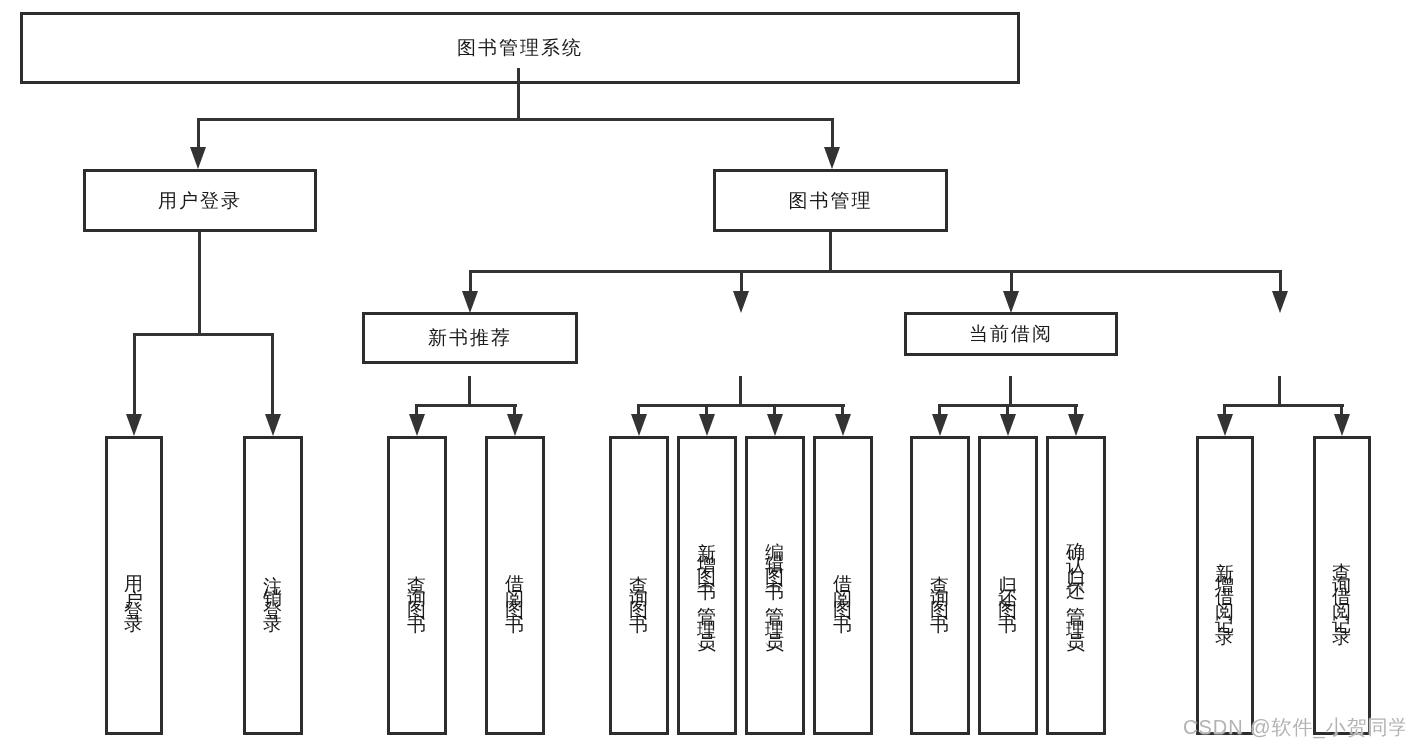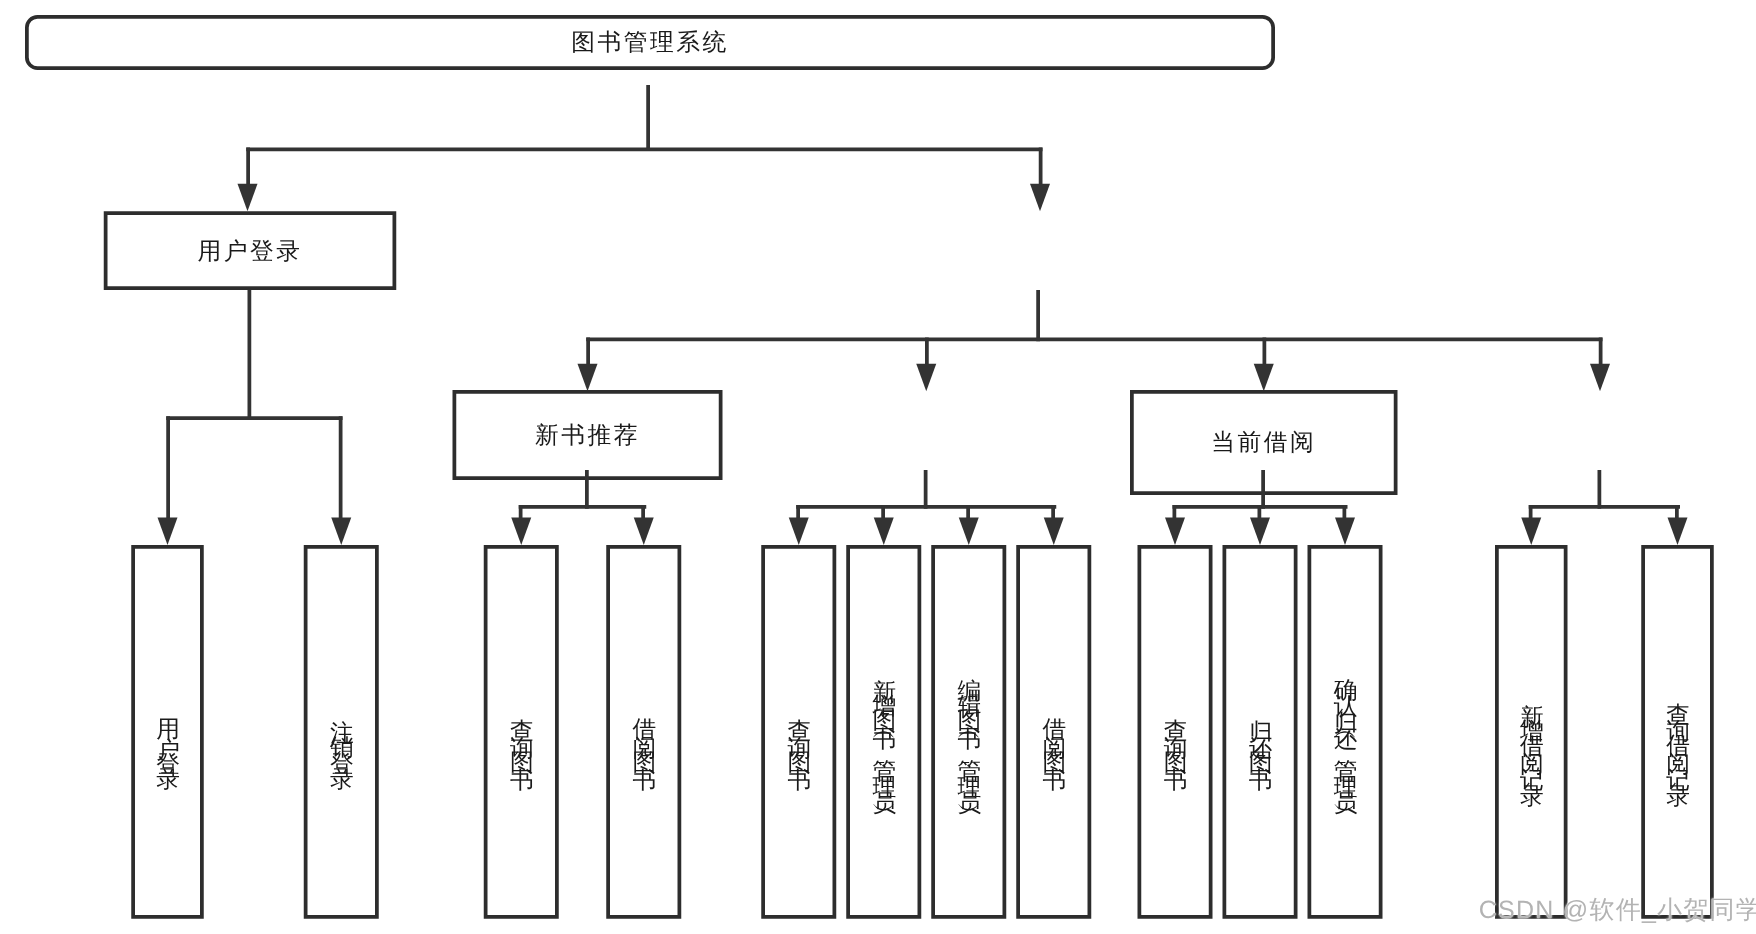--- a/index.html
+++ b/index.html
@@ -54,57 +54,60 @@
     white-space:nowrap;
     z-index:5;
     text-shadow:0 0 2px #ffffff, 0 0 1px #ffffff;
   }
 </style>
 </head>
 <body>
 
 <div class="stage">
 
-  <div class="hbox" style="left:20px;top:12px;width:1000px;height:44px;border-radius:10px;">
+  <div class="hbox" style="left:20px;top:12px;width:1000px;height:72px;">
     <span>图书管理系统</span>
   </div>
 
   <div class="vline" style="left:517px;top:68px;height:52px;"></div>
   <div class="hline" style="left:197px;top:118px;width:637px;"></div>
   <div class="vline" style="left:197px;top:118px;height:32px;"></div>
   <div class="arrow" style="left:190px;top:147px;"></div>
   <div class="vline" style="left:831px;top:118px;height:32px;"></div>
   <div class="arrow" style="left:824px;top:147px;"></div>
 
   <div class="hbox" style="left:83px;top:169px;width:234px;height:63px;">
     <span>用户登录</span>
+  </div>
+  <div class="hbox" style="left:713px;top:169px;width:235px;height:63px;">
+    <span>图书管理</span>
   </div>
 
   <div class="vline" style="left:198px;top:232px;height:103px;"></div>
   <div class="hline" style="left:133px;top:333px;width:141px;"></div>
   <div class="vline" style="left:133px;top:333px;height:82px;"></div>
   <div class="arrow" style="left:126px;top:414px;"></div>
   <div class="vline" style="left:271px;top:333px;height:82px;"></div>
   <div class="arrow" style="left:265px;top:414px;"></div>
 
   <div class="vline" style="left:829px;top:232px;height:41px;"></div>
   <div class="hline" style="left:469px;top:270px;width:813px;"></div>
   <div class="vline" style="left:469px;top:270px;height:26px;"></div>
   <div class="arrow" style="left:462px;top:291px;"></div>
   <div class="vline" style="left:740px;top:270px;height:26px;"></div>
   <div class="arrow" style="left:733px;top:291px;"></div>
   <div class="vline" style="left:1010px;top:270px;height:26px;"></div>
   <div class="arrow" style="left:1003px;top:291px;"></div>
   <div class="vline" style="left:1279px;top:270px;height:26px;"></div>
   <div class="arrow" style="left:1272px;top:291px;"></div>
 
-  <div class="hbox" style="left:362px;top:312px;width:216px;height:72px;">
+  <div class="hbox" style="left:362px;top:312px;width:216px;height:52px;">
     <span>新书推荐</span>
   </div>
-  <div class="hbox" style="left:904px;top:312px;width:214px;height:84px;">
+  <div class="hbox" style="left:904px;top:312px;width:214px;height:44px;">
     <span>当前借阅</span>
   </div>
 
   <div class="vline" style="left:468px;top:376px;height:31px;"></div>
   <div class="hline" style="left:415px;top:404px;width:102px;"></div>
   <div class="vline" style="left:415px;top:404px;height:14px;"></div>
   <div class="arrow" style="left:409px;top:414px;"></div>
   <div class="vline" style="left:513px;top:404px;height:14px;"></div>
   <div class="arrow" style="left:507px;top:414px;"></div>
 

